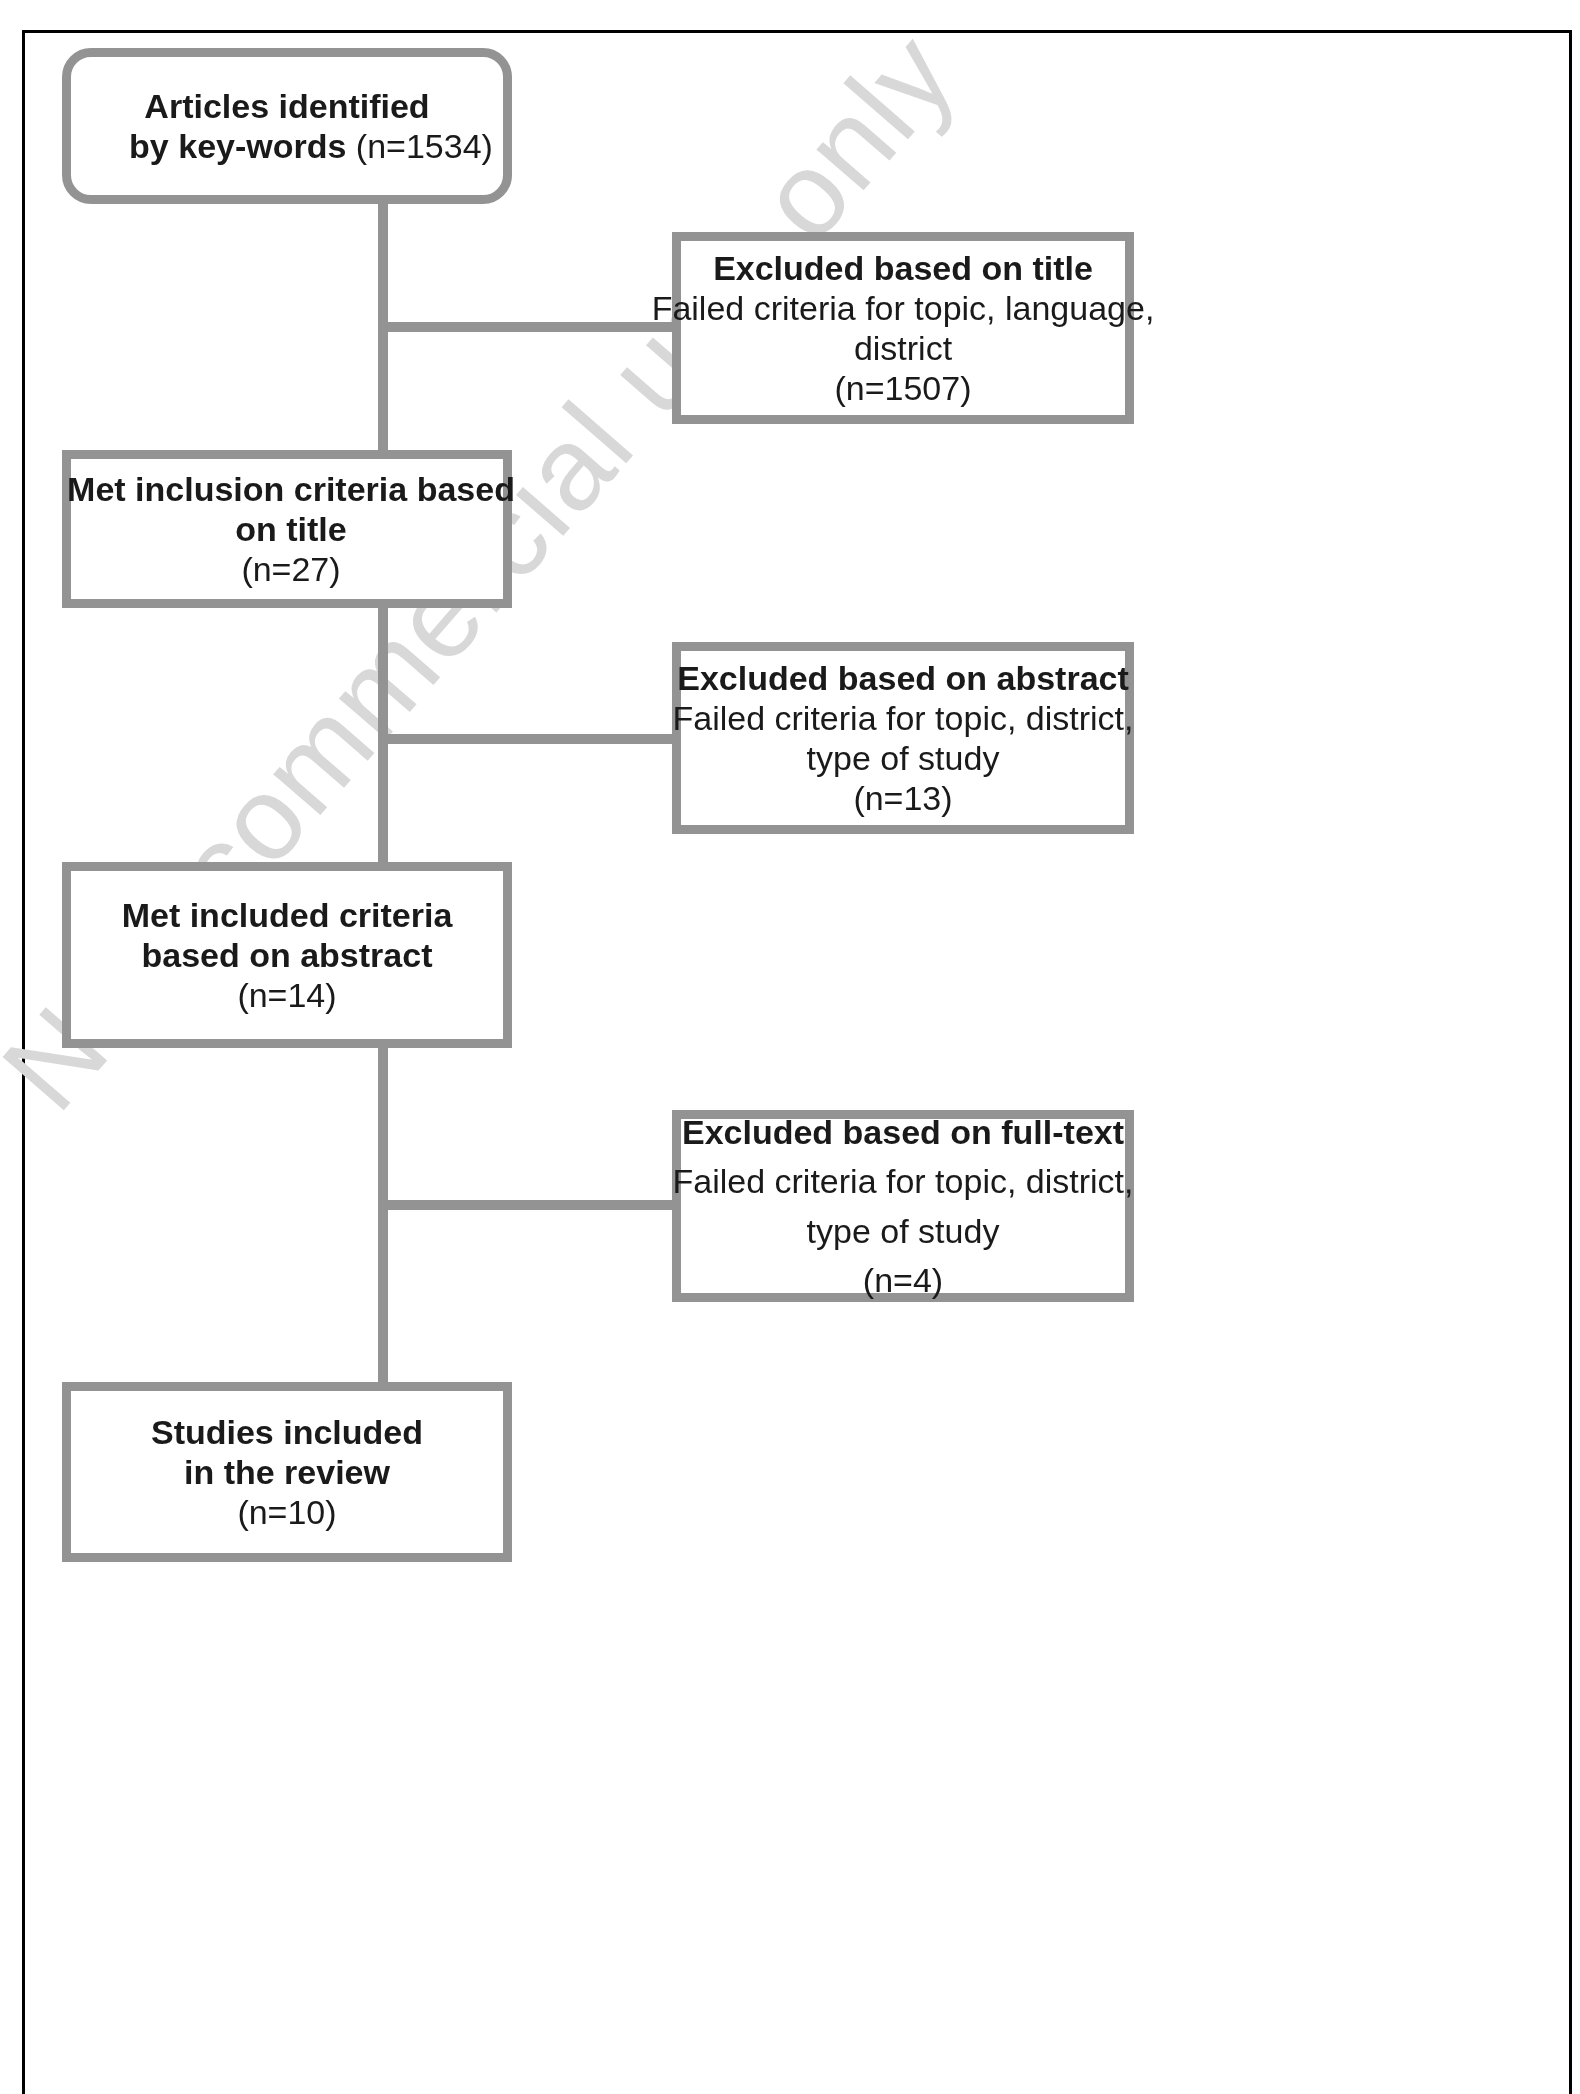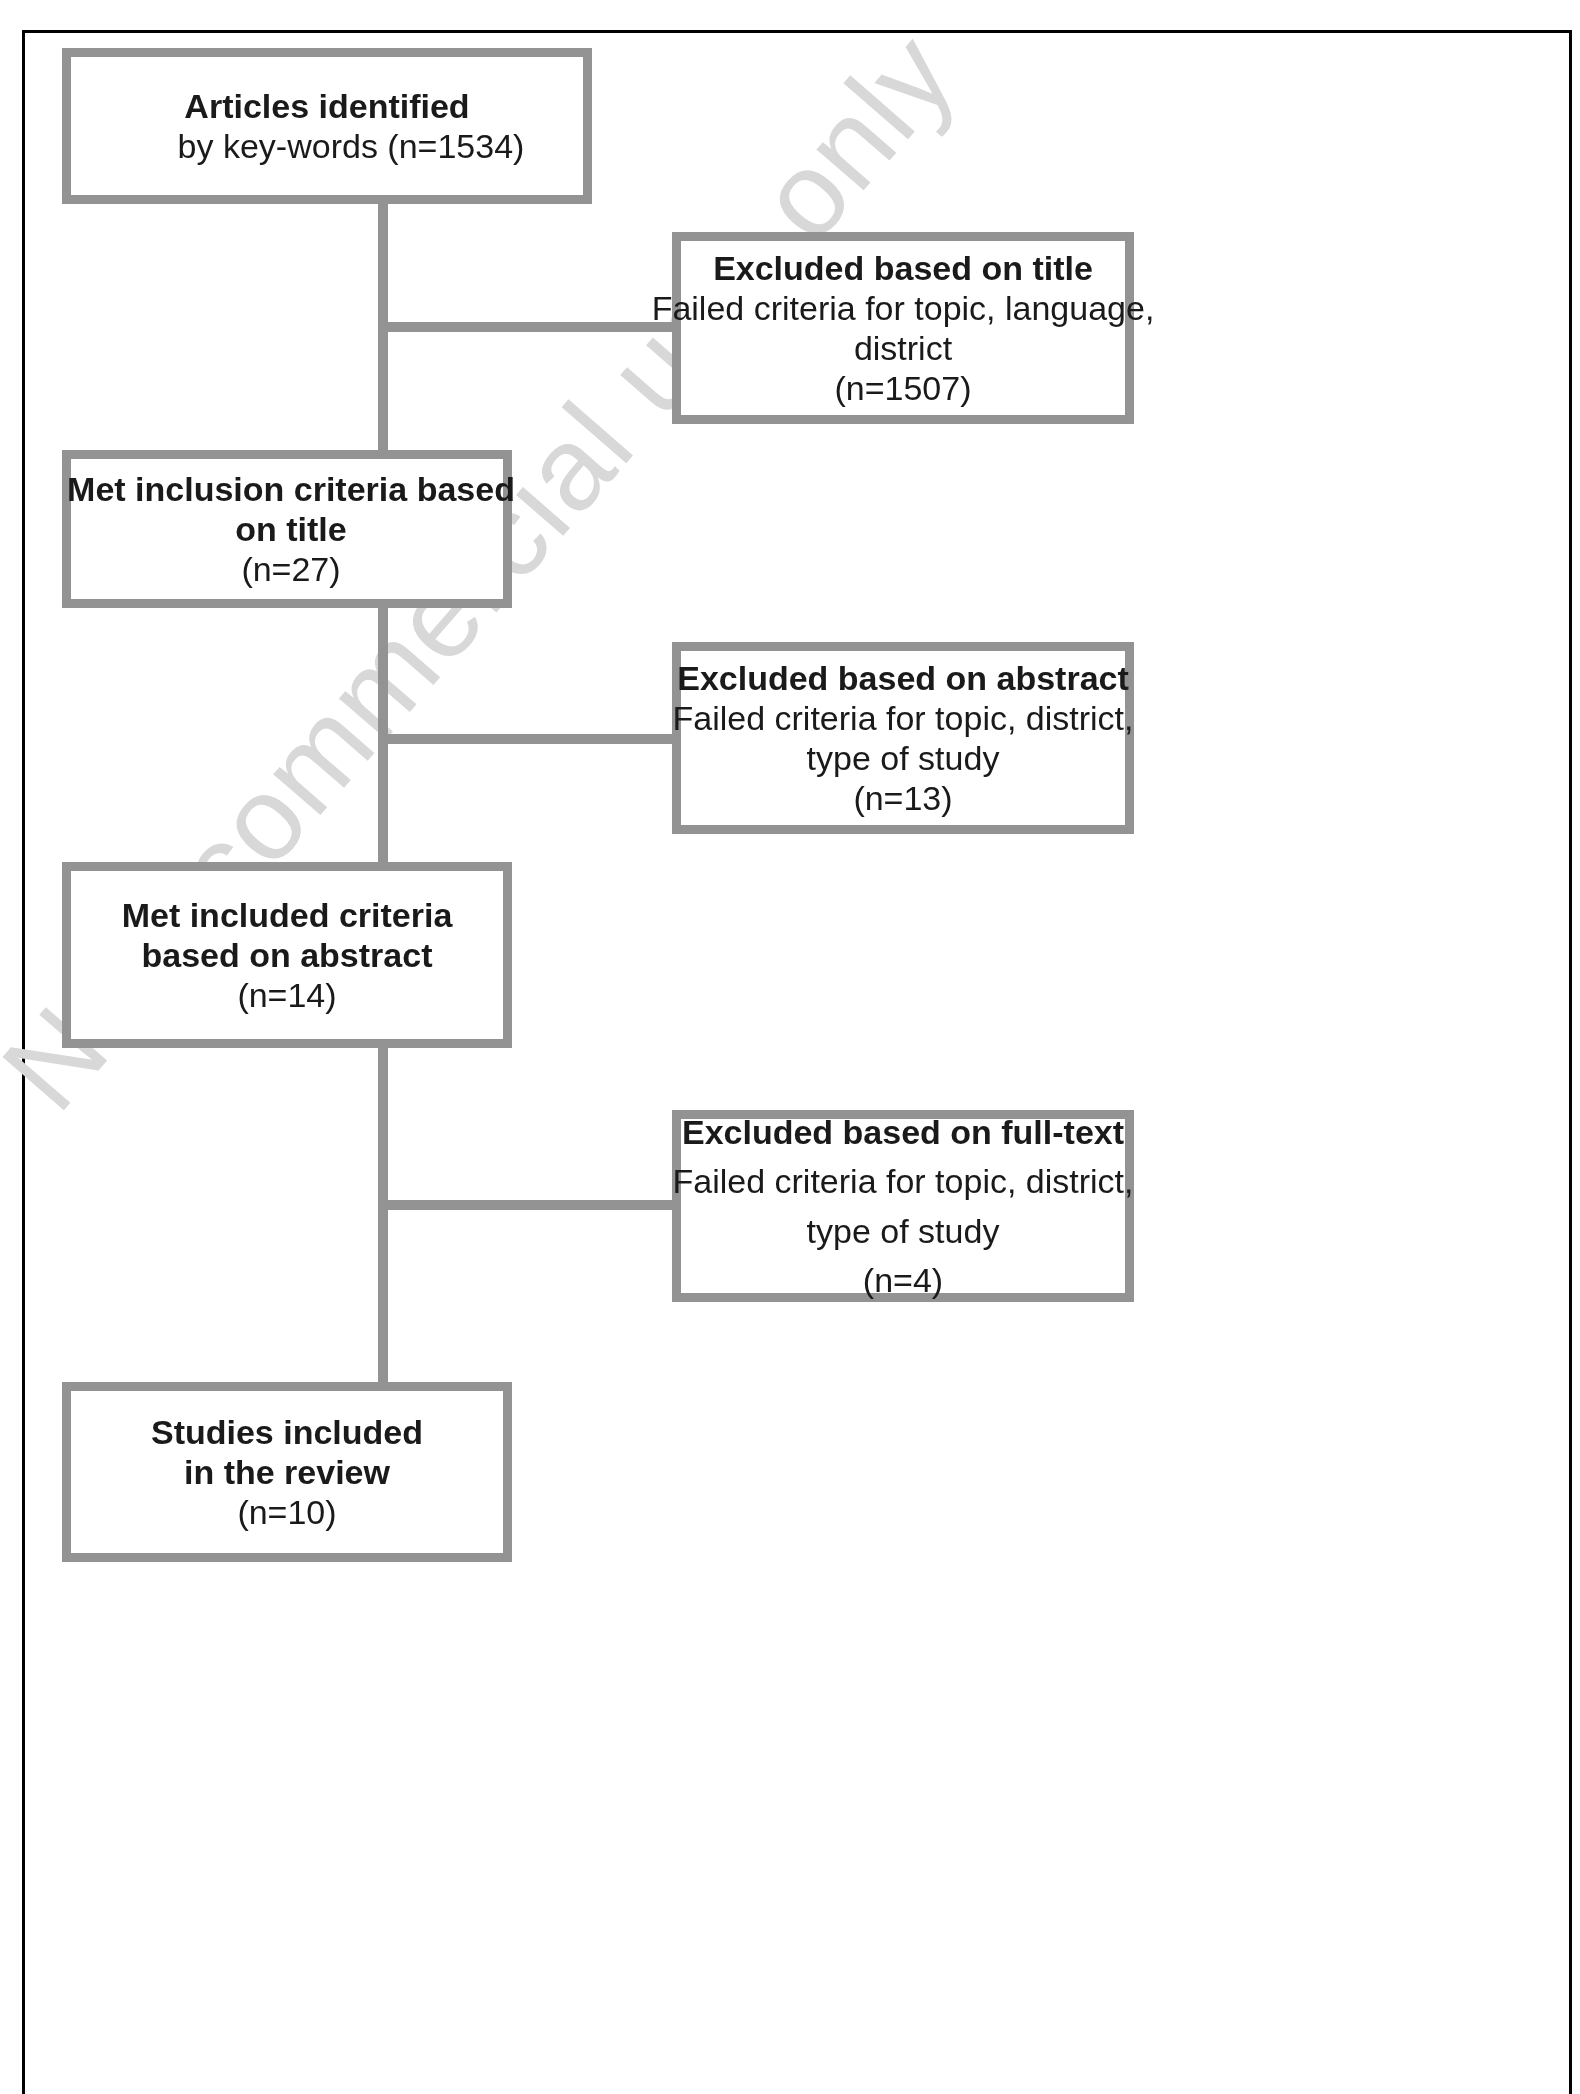--- a/index.html
+++ b/index.html
@@ -60,21 +60,21 @@
     color: #1a1a1a;
     z-index: 3;
   }
   .flow-box .ln {
     display: block;
     line-height: 1.18;
     white-space: nowrap;
   }
   .b-bold { font-weight: 700; font-size: 34px; }
   .b-reg  { font-weight: 400; font-size: 34px; }
-  .b-bold-inline { font-weight: 400; font-size: 34px; margin-left: 48px; }
+  .b-bold-inline { font-weight: 700; font-size: 34px; margin-left: 48px; }
   .mixline { font-size: 34px; line-height: 1.18; white-space: nowrap; }
 
   
   .vline {
     position: absolute;
     width: 10px;
     background: #939393;
     z-index: 1;
   }
   .hline {
@@ -100,21 +100,21 @@
   <div class="vline" style="left:378px; top:605px; height:270px;"></div>
 
   <div class="hline" style="left:378px; top:734px; width:305px;"></div>
 
   <div class="vline" style="left:378px; top:1040px; height:345px;"></div>
 
   <div class="hline" style="left:378px; top:1200px; width:305px;"></div>
 
   <div class="vline" style="left:378px; top:1200px; height:190px;"></div>
 
-  <div class="flow-box" style="left:62px; top:48px; width:530px; height:156px;">
+  <div class="flow-box" style="left:62px; top:48px; width:450px; height:156px;border-radius:29px;">
     <span class="ln b-bold">Articles identified</span>
     <span class="mixline"><span class="b-bold-inline">by key-words</span><span class="b-reg"> (n=1534)</span></span>
   </div>
 
   <div class="flow-box" style="left:672px; top:232px; width:462px; height:192px;">
     <span class="ln b-bold">Excluded based on title</span>
     <span class="ln b-reg">Failed criteria for topic, language,</span>
     <span class="ln b-reg">district</span>
     <span class="ln b-reg">(n=1507)</span>
   </div>

